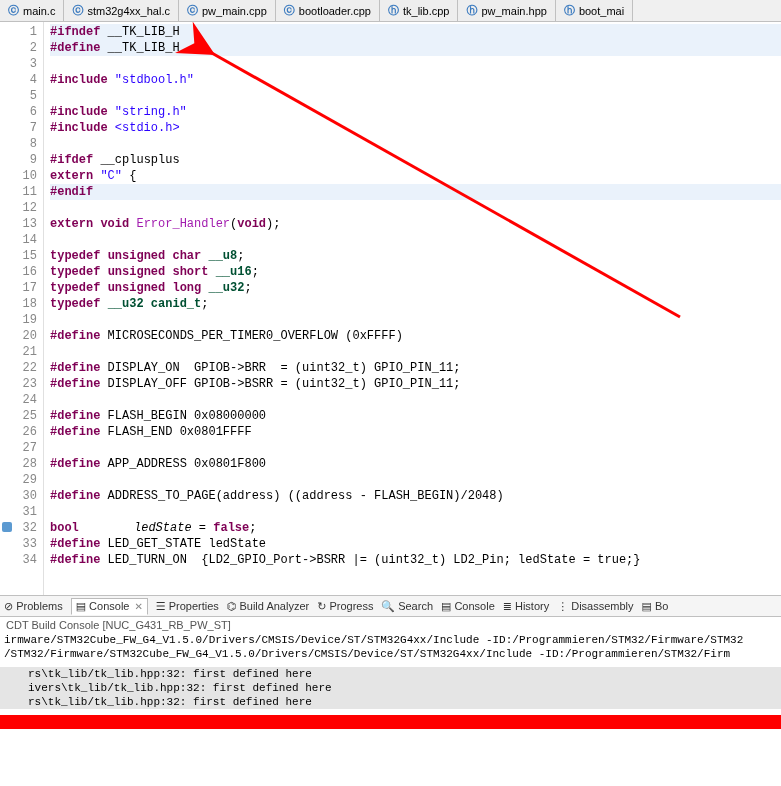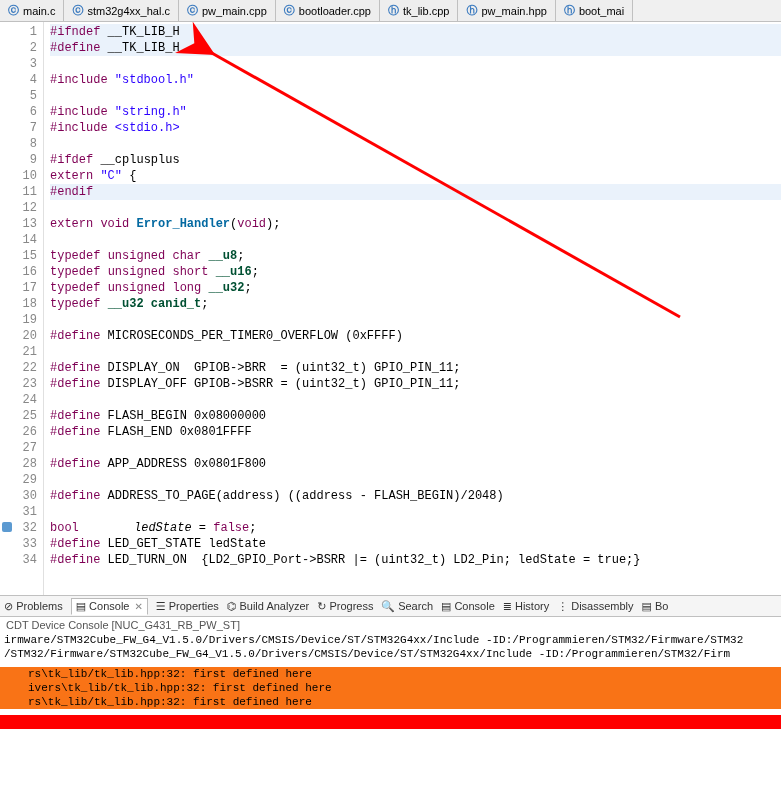--- a/index.html
+++ b/index.html
@@ -63,24 +63,24 @@
     font-family: Consolas, "Courier New", monospace;
     font-size: 12px;
     line-height: 16px;
     padding-left: 6px;
     padding-top: 2px;
     white-space: pre;
     overflow: hidden;
   }
   .code .line { height: 16px; }
   .code .hl-line { background: #eaf2fb; }
-  .kw { color: #7f0055; font-weight: normal; }
+  .kw { color: #7f0055; font-weight: bold; }
   .str { color: #2a00ff; }
   .typ { color: #005032; font-weight: bold; }
-  .mac { color: #0369a1; font-weight: bold; }
+  .mac { color: #a21caf; font-weight: normal; }
   .ital { font-style: italic; color:#000000;margin-left:48px;}
   .arrow-overlay {
     position: absolute;
     top: 22px;
     left: 0;
     width: 781px;
     height: 573px;
     pointer-events: none;
   }
   .panel-tabs {
@@ -107,21 +107,21 @@
   }
   .console {
     font-family: Consolas, "Courier New", monospace;
     font-size: 11px;
     line-height: 14px;
     background: #ffffff;
     height: 150px;
     overflow: hidden;
   }
   .console .cl { white-space: pre; padding-left: 4px; }
-  .console .err { background:#f97316; color:#000;padding-left:28px; }
+  .console .err { background:#e5e5e5; color:#000;padding-left:28px; }
   .console .gap { background:#fff; height:6px;}
   .err-block { background:#ff0000; }
   .bar { background:#ff0000; height:14px;}
 </style>
 </head>
 <body>
 
 <div class="tab-bar" id="tab-bar">
     <div class="tab">
       <span class="icon c-icon">ⓒ</span>
@@ -239,21 +239,21 @@
     </div>
     <div class="ptab">
       <span class="picon">⋮</span>
       <span>Disassembly</span>
     </div>
     <div class="ptab">
       <span class="picon">▤</span>
       <span>Bo</span>
     </div>
   </div>
-<div class="panel-title">CDT Device Console [NUC_G431_RB_PW_ST]</div>
+<div class="panel-title">CDT Build Console [NUC_G431_RB_PW_ST]</div>
 <div class="console" id="console">
     <div class="cl">irmware/STM32Cube_FW_G4_V1.5.0/Drivers/CMSIS/Device/ST/STM32G4xx/Include -ID:/Programmieren/STM32/Firmware/STM32</div>
     <div class="cl">/STM32/Firmware/STM32Cube_FW_G4_V1.5.0/Drivers/CMSIS/Device/ST/STM32G4xx/Include -ID:/Programmieren/STM32/Firm</div>
     <div class="gap"></div>
     <div class="err-block">
       <div class="cl err">rs\tk_lib/tk_lib.hpp:32: first defined here</div>
       <div class="cl err">ivers\tk_lib/tk_lib.hpp:32: first defined here</div>
       <div class="cl err">rs\tk_lib/tk_lib.hpp:32: first defined here</div>
     </div>
     <div class="gap"></div>

